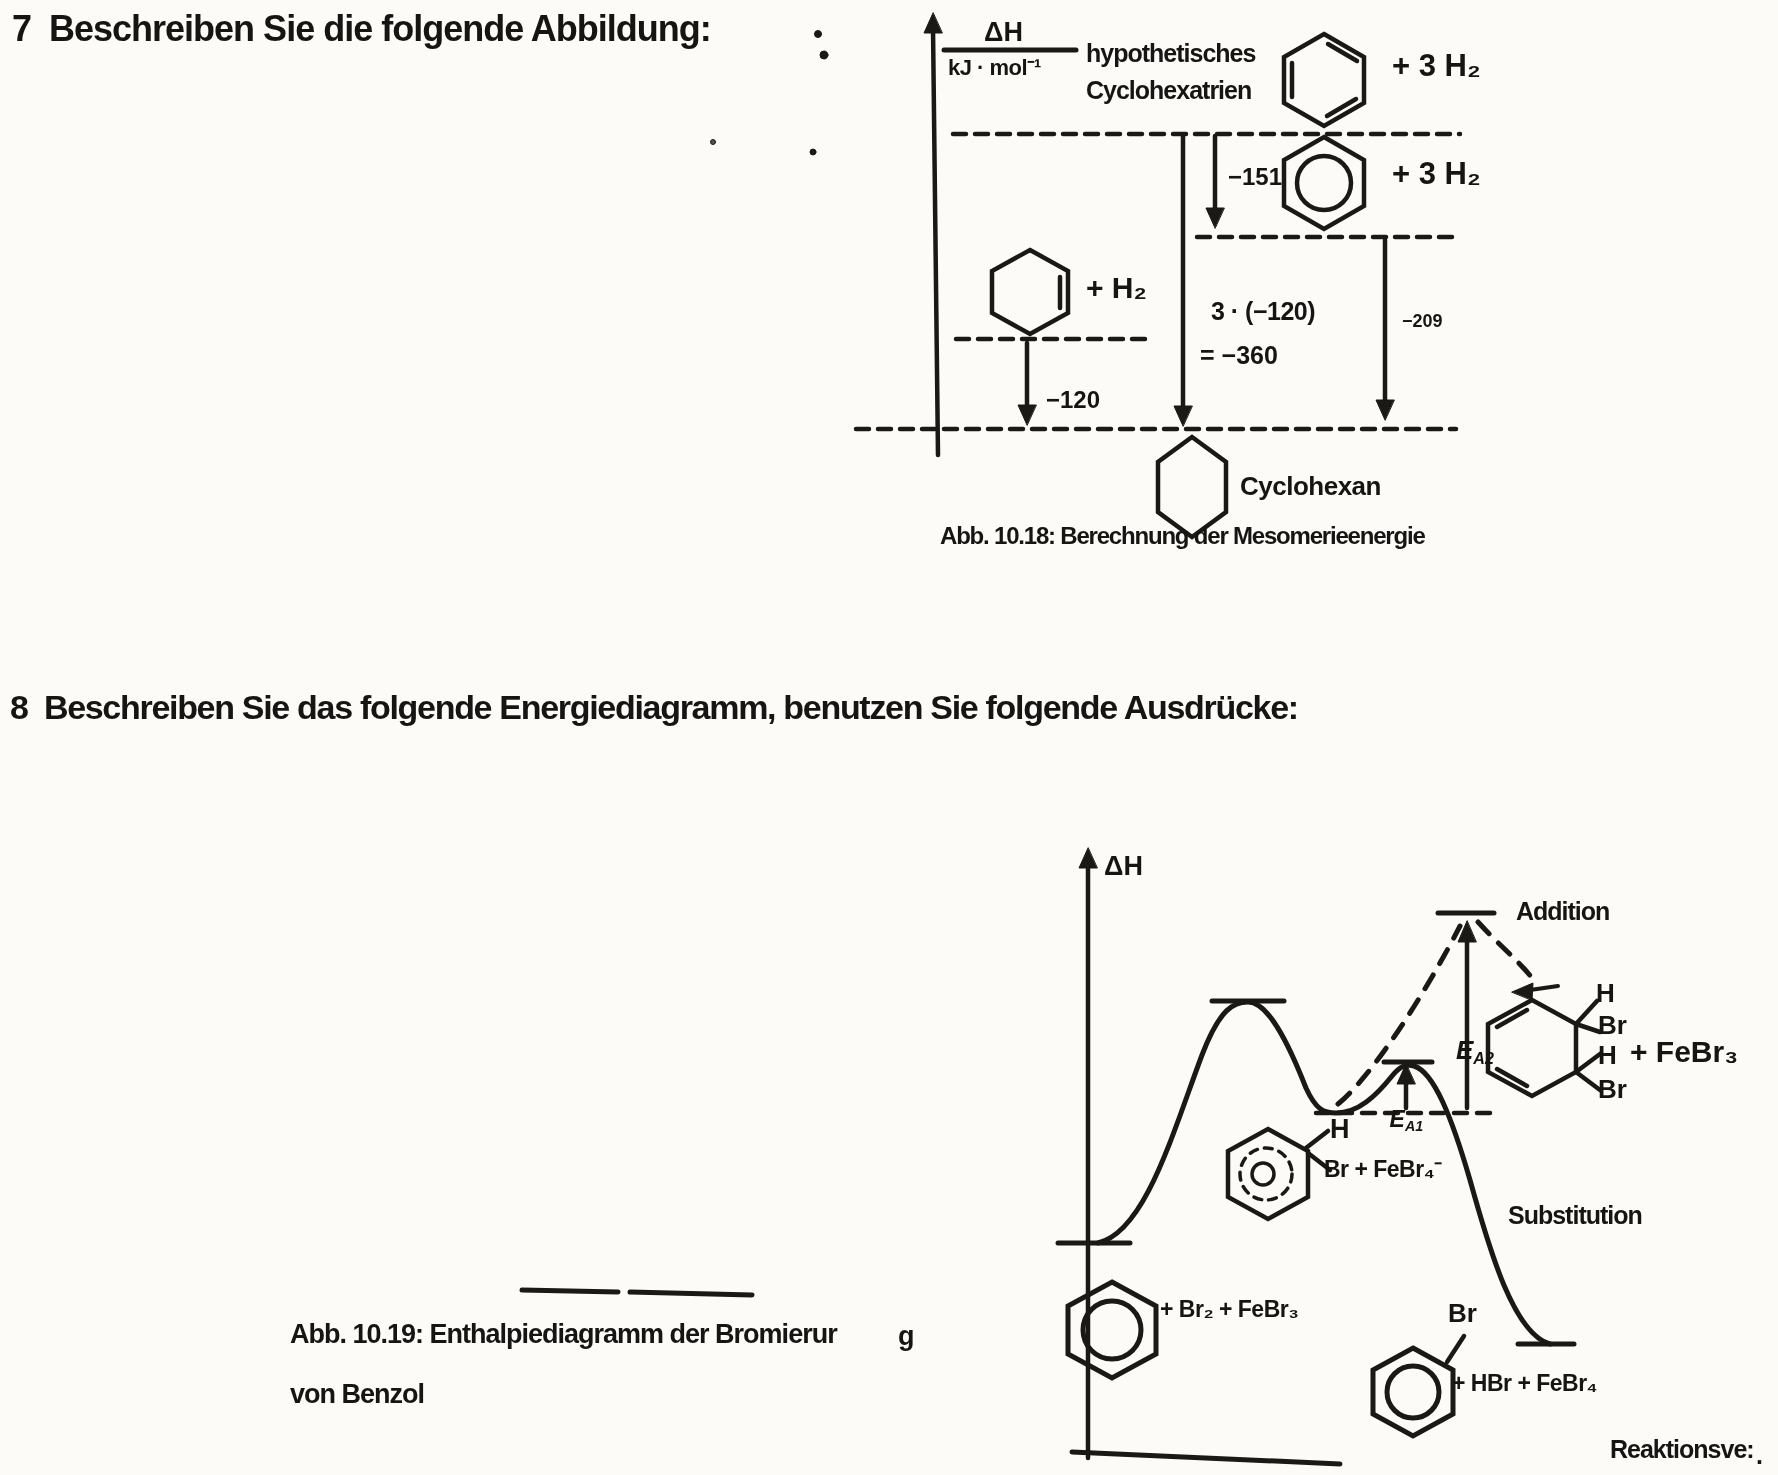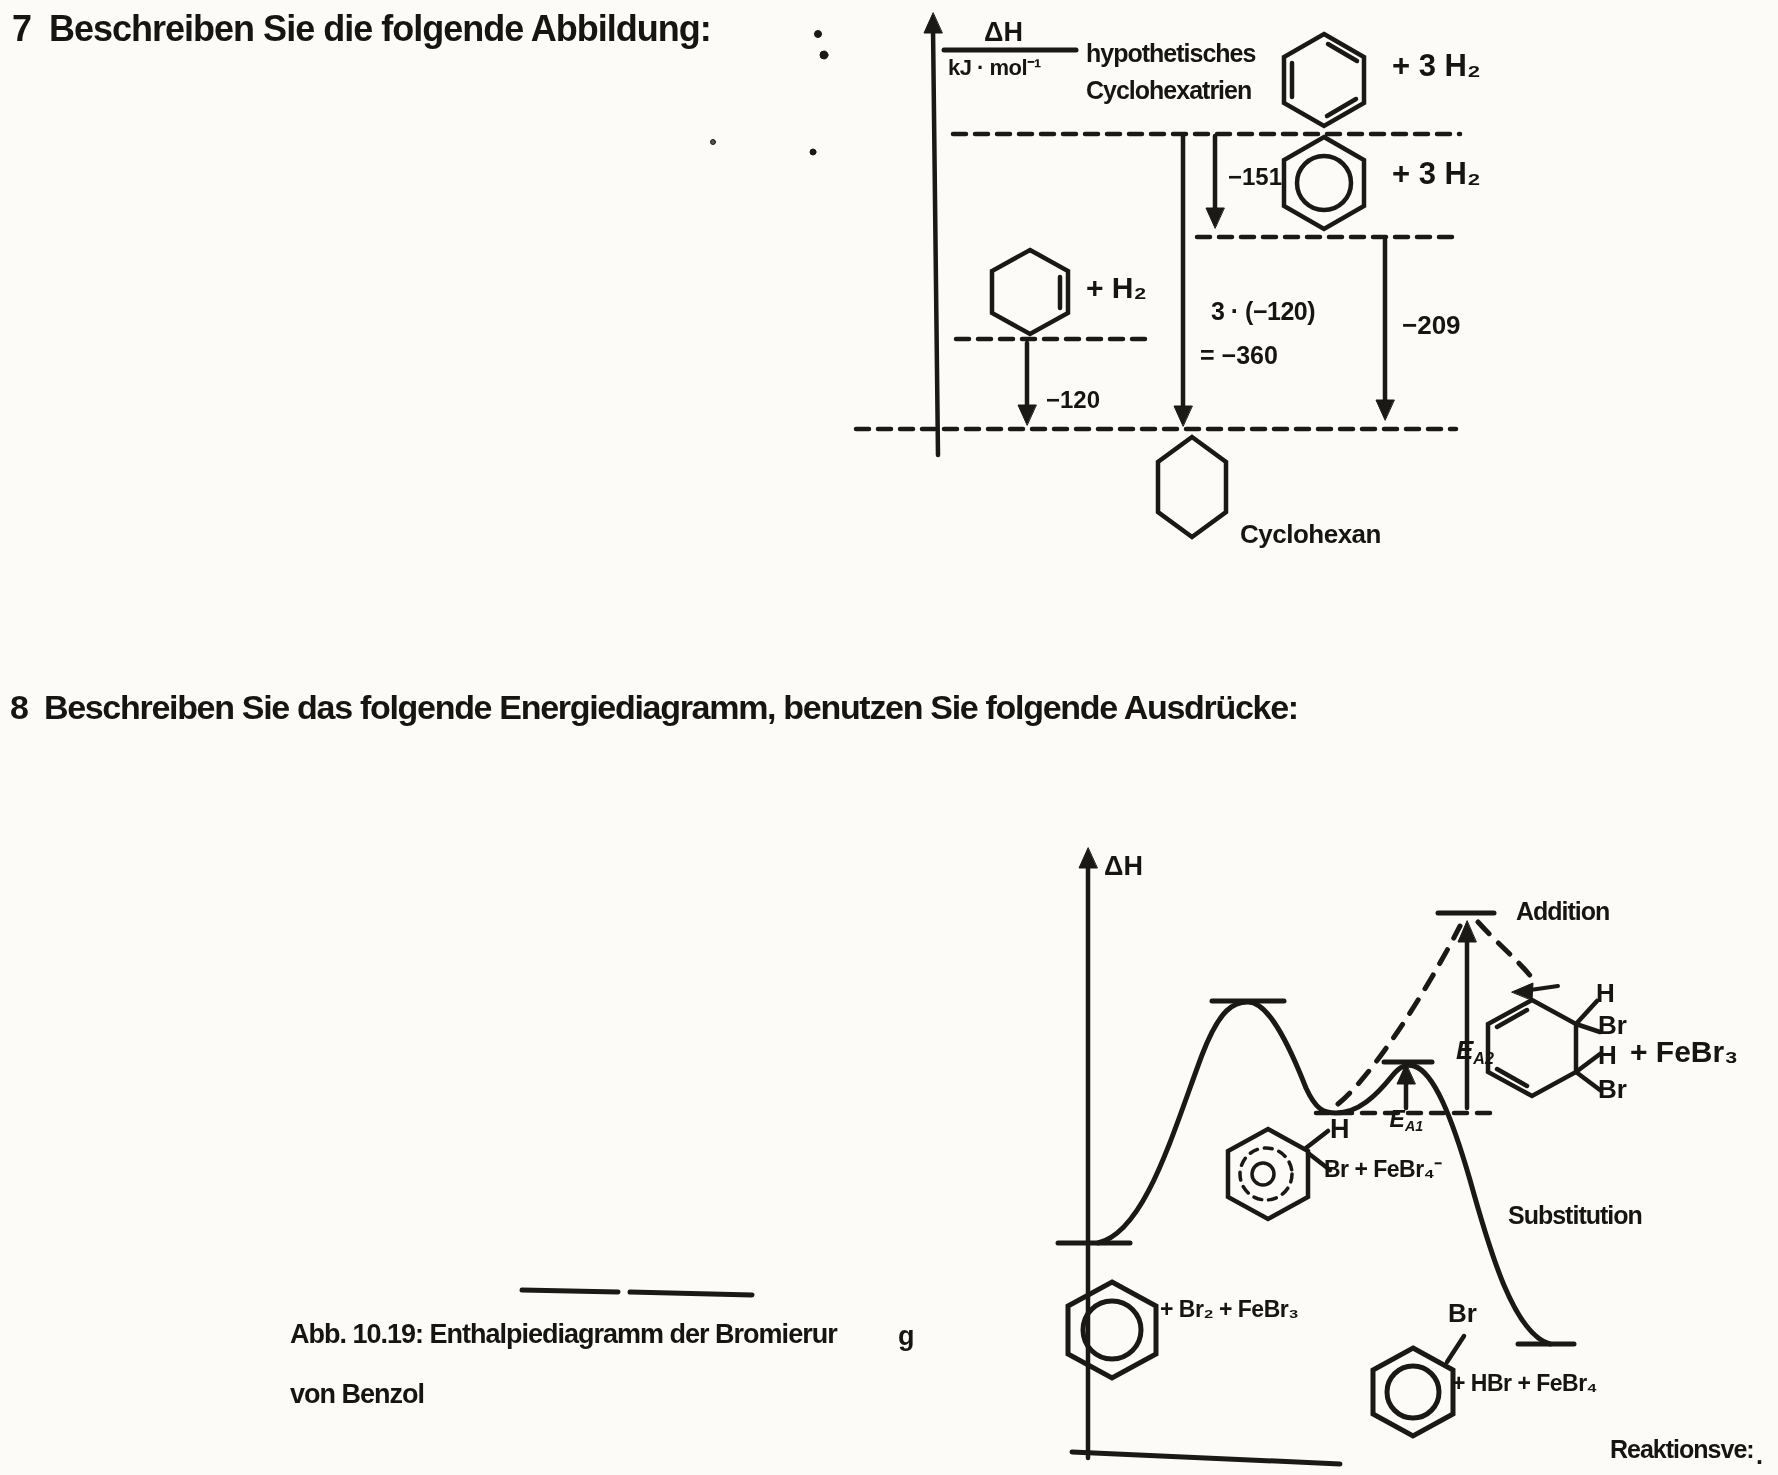--- a/index.html
+++ b/index.html
@@ -150,23 +150,24 @@
   <div class="t" style="left:984px;top:18px;font-size:27px;">ΔH</div>
   <div class="t" style="left:948px;top:57px;font-size:22px;letter-spacing:-0.5px;">kJ · mol⁻¹</div>
   <div class="t" style="left:1086px;top:40px;font-size:25px;letter-spacing:-1px;">hypothetisches</div>
   <div class="t" style="left:1086px;top:77px;font-size:25px;letter-spacing:-1px;">Cyclohexatrien</div>
   <div class="t" style="left:1392px;top:50px;font-size:31px;">+ 3 H₂</div>
   <div class="t" style="left:1392px;top:158px;font-size:31px;">+ 3 H₂</div>
   <div class="t" style="left:1228px;top:165px;font-size:24px;">−151</div>
   <div class="t" style="left:1086px;top:272px;font-size:30px;">+ H₂</div>
   <div class="t" style="left:1198px;top:298px;font-size:25px;letter-spacing:-0.5px;margin-left:13px;">3 · (−120)</div>
   <div class="t" style="left:1200px;top:342px;font-size:25px;">= −360</div>
-  <div class="t" style="left:1402px;top:312px;font-size:26px;">−209</div>
+  <div class="t" style="left:1402px;top:312px;font-size:18px;">−209</div>
   <div class="t" style="left:1046px;top:388px;font-size:24px;">−120</div>
-  <div class="t" style="left:1240px;top:473px;font-size:26px;letter-spacing:-0.5px;margin-top:48px;">Cyclohexan</div>
+  <div class="t" style="left:1240px;top:473px;font-size:26px;letter-spacing:-0.5px;">Cyclohexan</div>
+  <div class="t" style="left:940px;top:524px;font-size:24px;letter-spacing:-1.2px;">Abb. 10.18: Berechnung der Mesomerieenergie</div>
 
   <div class="t" style="left:10px;top:690px;font-size:34px;letter-spacing:-1.3px;">8  Beschreiben Sie das folgende Energiediagramm, benutzen Sie folgende Ausdrücke:</div>
 
   <div class="t" style="left:1104px;top:852px;font-size:27px;">ΔH</div>
   <div class="t" style="left:1516px;top:898px;font-size:25px;letter-spacing:-1px;">Addition</div>
   <div class="t it" style="left:1427px;top:1010px;font-size:26px;">
     <span>E</span><sub>A2</sub>
   </div>
   <div class="t it" style="left:1364px;top:1084px;font-size:23px;">
     <span>E</span><sub>A1</sub>

